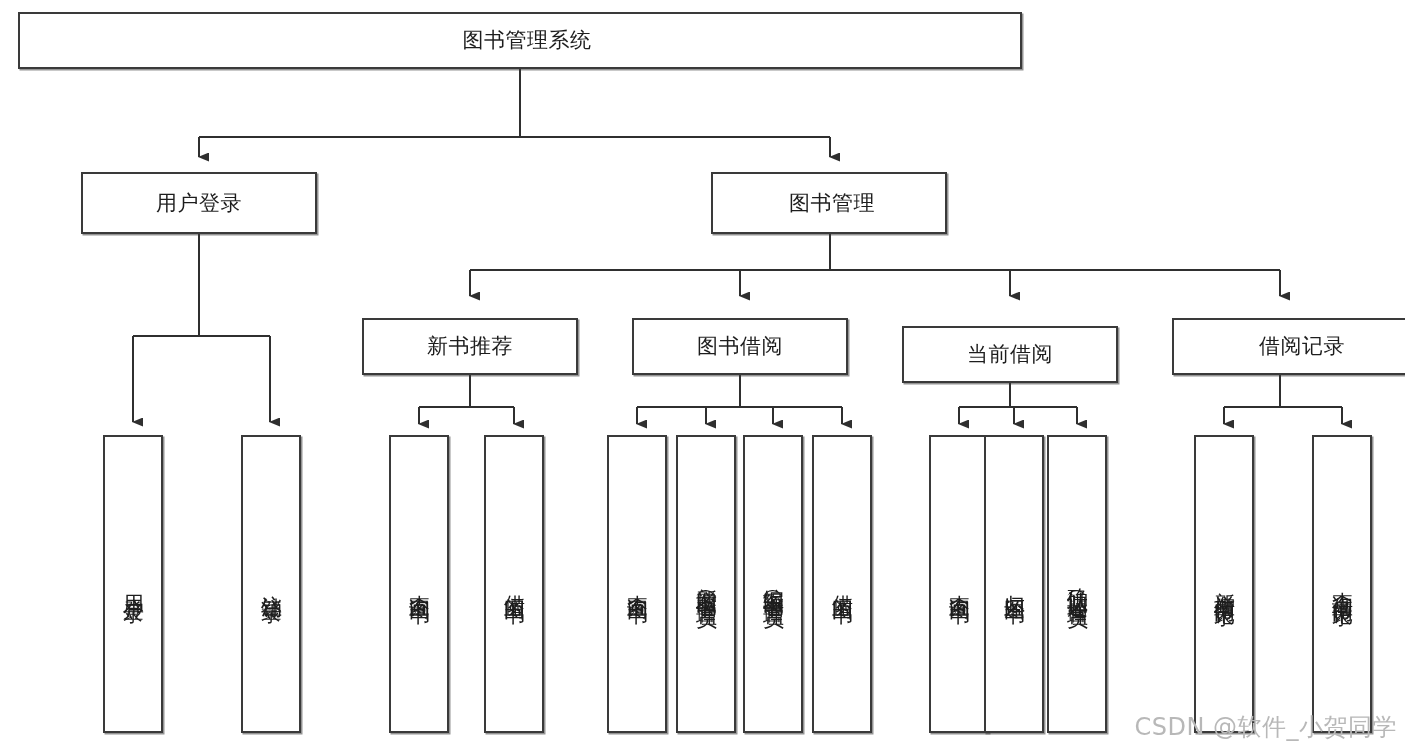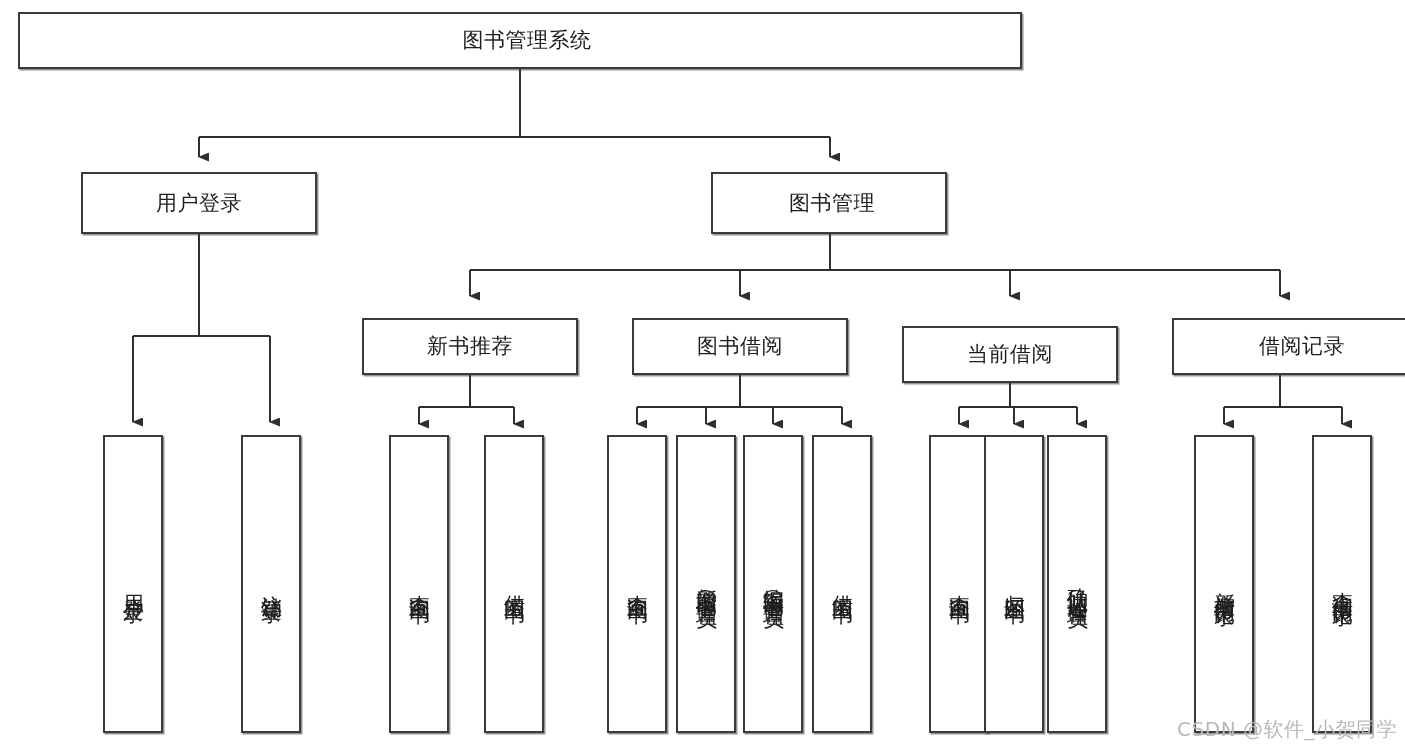--- a/index.html
+++ b/index.html
@@ -56,21 +56,21 @@
     white-space: nowrap;
     letter-spacing: 3px;
     font-size: 21px;
     line-height: 1;
     max-height: 100%;
   }
   #watermark {
     position: absolute;
     right: 8px;
     bottom: 4px;
-    font-size: 20px;
+    font-size: 24px;
     color: #b8b8b8;
     letter-spacing: 0.5px;
     white-space: nowrap;
     pointer-events: none;
   }
 </style>
 </head>
 <body>
 
 <div id="diagram-root">

